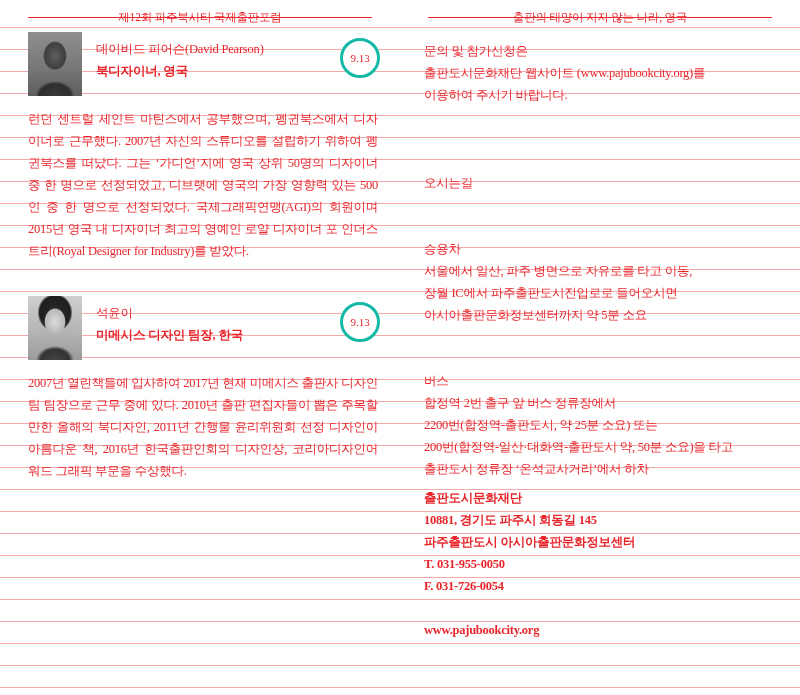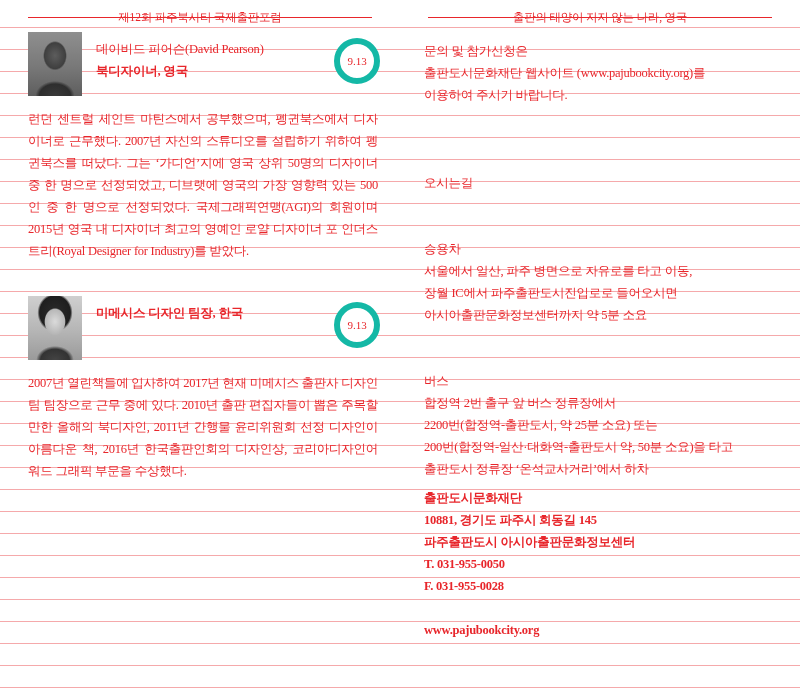--- a/index.html
+++ b/index.html
@@ -136,21 +136,21 @@
     line-height: 22px;
     letter-spacing: -0.2px;
     font-weight: bold;
   }
   .date-badge {
     position: absolute;
     right: 10px;
     top: 6px;
     width: 34px;
     height: 34px;
-    border: 6px solid #14b8a6;
+    border: 3px solid #14b8a6;
     border-radius: 50%;
     display: flex;
     align-items: center;
     justify-content: center;
     font-size: 11px;
     background: #ffffff;
   }
 
   .bio {
     margin-top: 10px;
@@ -258,20 +258,21 @@
         <p>런던 센트럴 세인트 마틴스에서 공부했으며, 펭귄북스에서 디자이너로 근무했다. 2007년 자신의 스튜디오를 설립하기 위하여 펭귄북스를 떠났다. 그는 ‘가디언’지에 영국 상위 50명의 디자이너 중 한 명으로 선정되었고, 디브랫에 영국의 가장 영향력 있는 500인 중 한 명으로 선정되었다. 국제그래픽연맹(AGI)의 회원이며 2015년 영국 내 디자이너 최고의 영예인 로얄 디자이너 포 인더스트리(Royal Designer for Industry)를 받았다.</p>
       </div>
     </div>
 
     <div class="spacer-34"></div>
 
     <div class="speaker">
       <div class="speaker-head">
         <div class="portrait p2"></div>
         <div class="speaker-meta">
+          <div class="speaker-name">석윤이</div>
           <div class="speaker-role">미메시스 디자인 팀장, 한국</div>
         </div>
         <div class="date-badge">9.13</div>
       </div>
       <div class="bio">
         <p>2007년 열린책들에 입사하여 2017년 현재 미메시스 출판사 디자인팀 팀장으로 근무 중에 있다. 2010년 출판 편집자들이 뽑은 주목할 만한 올해의 북디자인, 2011년 간행물 윤리위원회 선정 디자인이 아름다운 책, 2016년 한국출판인회의 디자인상, 코리아디자인어워드 그래픽 부문을 수상했다.</p>
       </div>
     </div>
 
   </div>
@@ -309,18 +310,18 @@
       <div class="rline">출판도시 정류장 ‘온석교사거리’에서 하차</div>
     </div>
 
   </div>
 
   <div class="footer">
     <div class="fline">출판도시문화재단</div>
     <div class="fline">10881, 경기도 파주시 회동길 145</div>
     <div class="fline">파주출판도시 아시아출판문화정보센터</div>
     <div class="fline">T. 031-955-0050</div>
-    <div class="fline">F. 031-955-0028</div>
+    <div class="fline">F. 031-726-0054</div>
     <div class="fgap"></div>
     <div class="fline">www.pajubookcity.org</div>
   </div>
 
 </div>
 
 </body></html>

